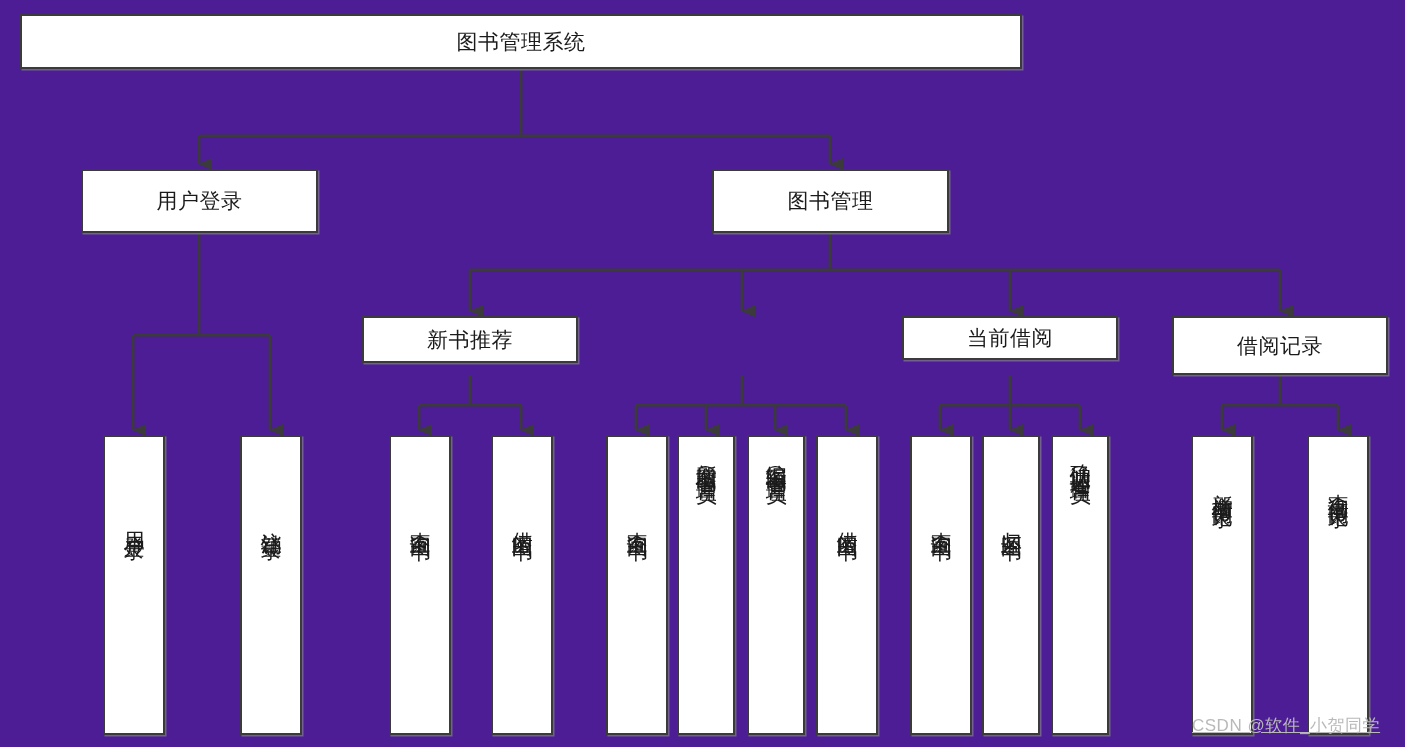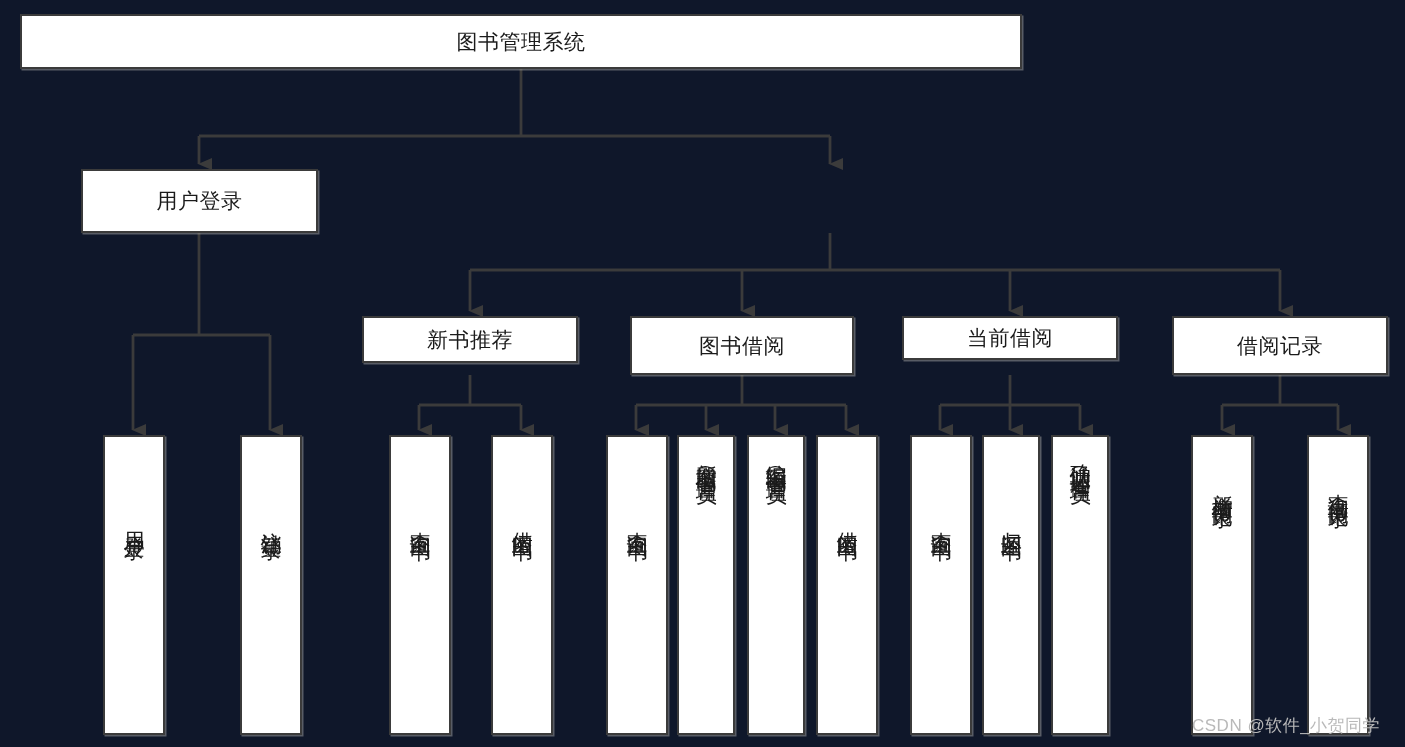--- a/index.html
+++ b/index.html
@@ -11,21 +11,21 @@
     width: 1405px;
     height: 747px;
     font-family: "Liberation Sans", "DejaVu Sans", sans-serif;
     overflow: hidden;
     position: relative;
   }
   #diagram-root {
     position: relative;
     width: 1405px;
     height: 747px;
-    background: #0f172a;
+    background: #4c1d95;
   }
   svg.diagram-canvas {
     position: absolute;
     left: 0;
     top: 0;
     width: 1405px;
     height: 747px;
   }
   .node-box {
     position: absolute;
@@ -123,26 +123,26 @@
     </g>
   </svg>
 
   <div class="node-box" style="left:20px; top:14px; width:1002px; height:55px;">
     <span class="node-label-h">图书管理系统</span>
   </div>
 
   <div class="node-box" style="left:81px; top:169px; width:237px; height:64px;">
     <span class="node-label-h">用户登录</span>
   </div>
+  <div class="node-box" style="left:712px; top:169px; width:237px; height:64px;">
+    <span class="node-label-h">图书管理</span>
+  </div>
 
   <div class="node-box" style="left:362px; top:316px; width:216px; height:47px;">
     <span class="node-label-h">新书推荐</span>
-  </div>
-  <div class="node-box" style="left:630px; top:316px; width:224px; height:59px;">
-    <span class="node-label-h">图书借阅</span>
   </div>
   <div class="node-box" style="left:902px; top:316px; width:216px; height:44px;">
     <span class="node-label-h">当前借阅</span>
   </div>
   <div class="node-box" style="left:1172px; top:316px; width:216px; height:59px;align-items:center;">
     <span class="node-label-h">借阅记录</span>
   </div>
 
   <div class="node-box leaf-box" style="left:103px; top:435px; width:62px; height:300px; padding-top:78px;">
     <span class="node-label-v">用户登录</span>
@@ -181,15 +181,15 @@
     <span class="node-label-v">确认归还（管理员）</span>
   </div>
 
   <div class="node-box leaf-box" style="left:1191px; top:435px; width:62px; height:300px; padding-top:40px;">
     <span class="node-label-v">新增借阅记录</span>
   </div>
   <div class="node-box leaf-box" style="left:1307px; top:435px; width:62px; height:300px; padding-top:40px;">
     <span class="node-label-v">查询借阅记录</span>
   </div>
 
-  <div class="watermark" style="left:1192px; top:714px;">CSDN @软件_小贺同学</div>
+  <div class="watermark" style="left:1192px; top:714px;text-decoration:underline;">CSDN @软件_小贺同学</div>
 
 </div>
 
 </body></html>

